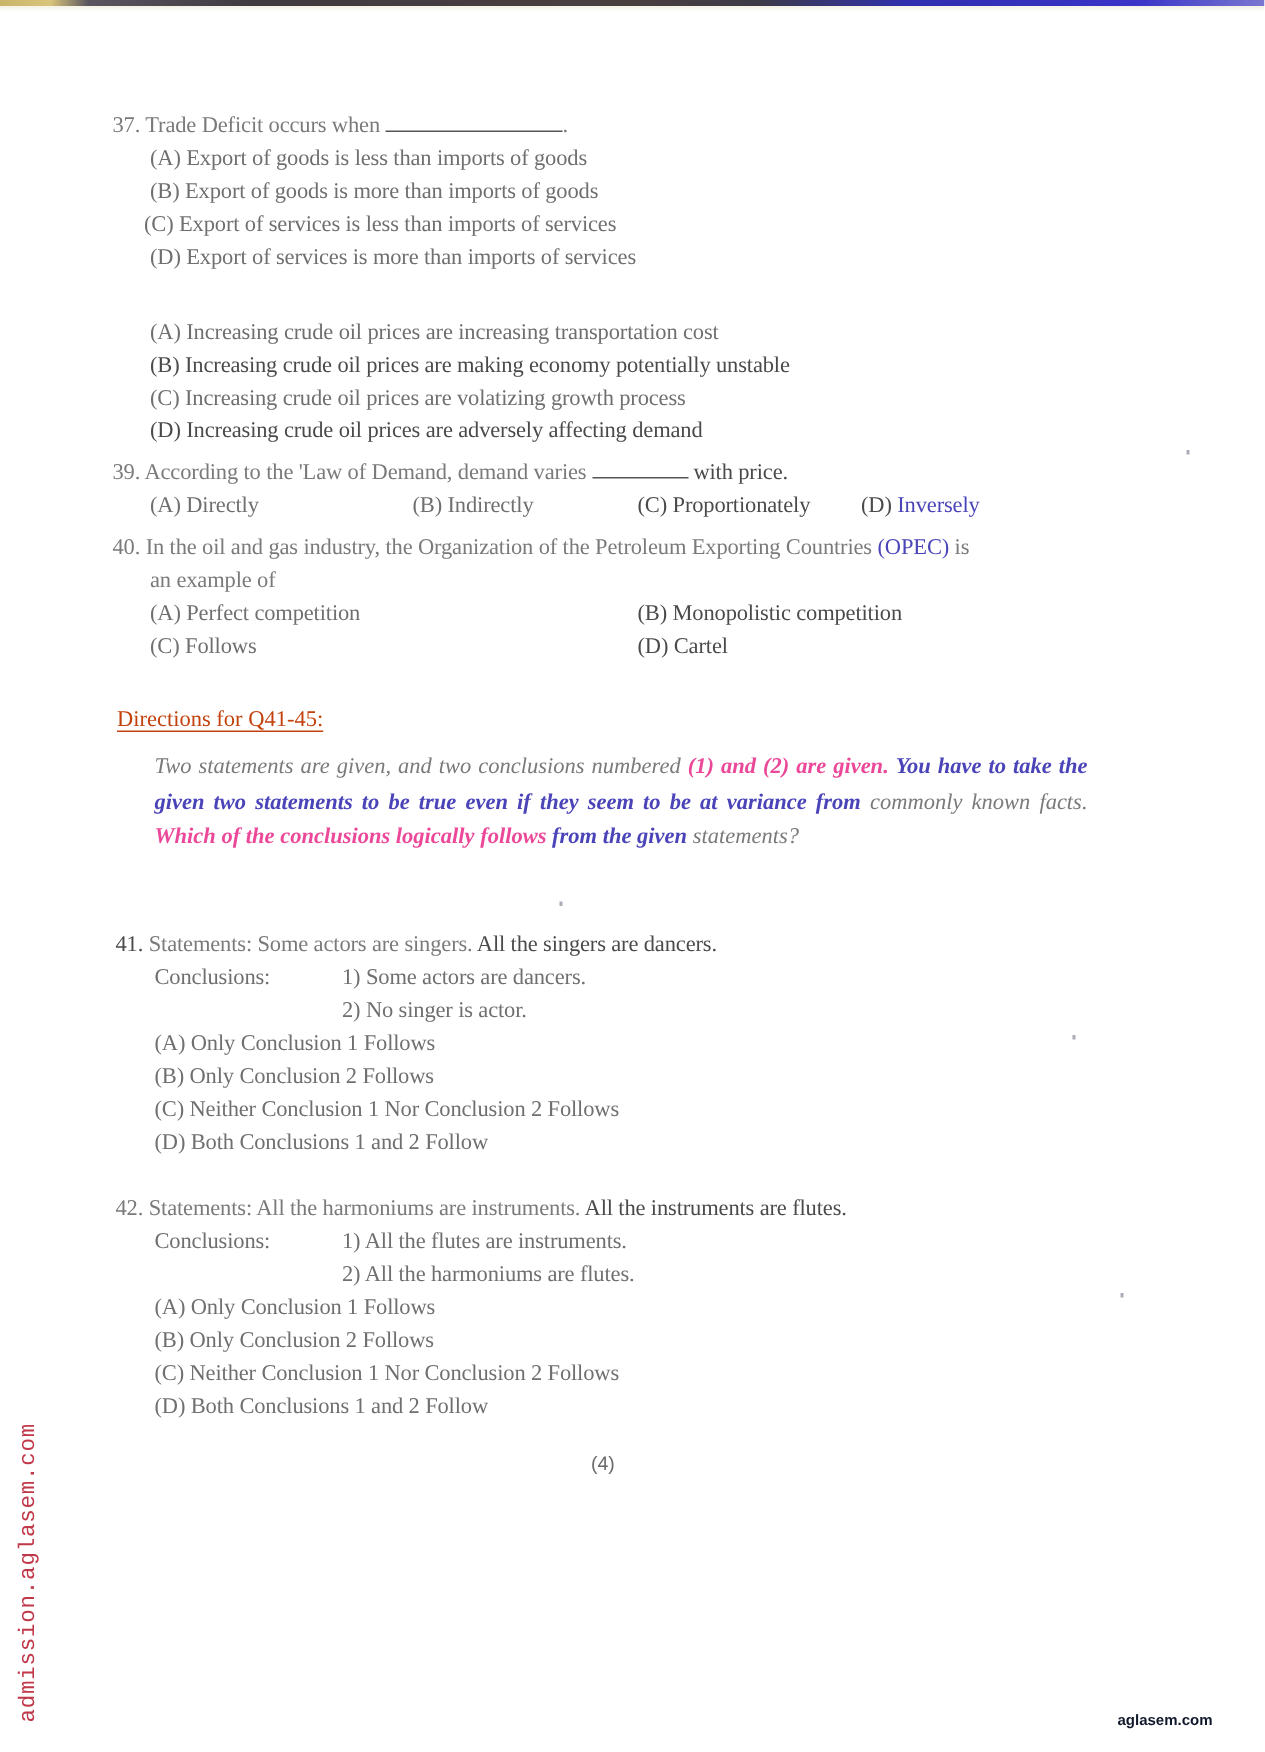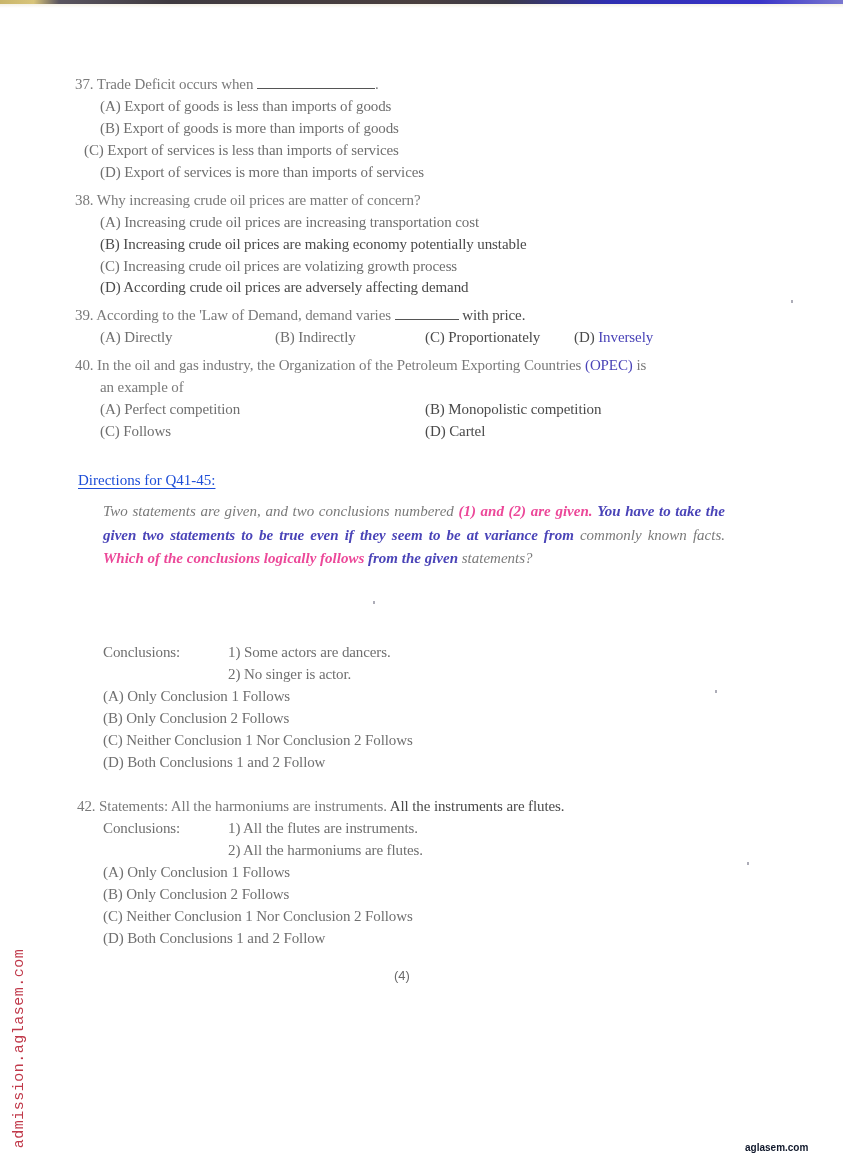--- a/index.html
+++ b/index.html
@@ -45,21 +45,21 @@
     .blank {
       display: inline-block;
       border-bottom: 1px solid #555;
       height: 12px;
       vertical-align: baseline;
     }
     .directions-heading {
       position: absolute;
       left: 78px; top: 472px;
       font-size: 15px;
-      color: #1d4ed8;
+      color: #c2410c;
       text-decoration: underline;
       text-underline-offset: 3px;
     }
     .directions-body {
       position: absolute;
       left: 103px; top: 500px;
       width: 622px;
       font-style: italic;
       font-size: 15px;
       line-height: 23.5px;
@@ -109,31 +109,27 @@
   <div class="scan-top"></div>
   <div class="scan-top-fade"></div>
 
   <div class="line q-stem" style="left:75px; top:75px;">
     <span>37.</span>
     <span>Trade Deficit occurs when</span>
     <span class="blank" style="width:118px;"></span><span>.</span>
   </div>
   <div class="line" style="left:100px; top:97px;">(A) Export of goods is less than imports of goods</div>
   <div class="line" style="left:100px; top:119px;">(B) Export of goods is more than imports of goods</div>
-  <div class="line" style="left:84px; top:141px;text-align:center;">(C) Export of services is less than imports of services</div>
+  <div class="line" style="left:96px; top:141px;text-align:center;">(C) Export of services is less than imports of services</div>
   <div class="line" style="left:100px; top:163px;">(D) Export of services is more than imports of services</div>
 
-  <div class="line q-stem" style="left:75px; top:191px;">
-    <span>38.</span>
-    <span>Why increasing crude oil prices are matter of concern?</span>
-  </div>
   <div class="line" style="left:100px; top:213px;">(A) Increasing crude oil prices are increasing transportation cost</div>
   <div class="line dark" style="left:100px; top:235px;">(B) Increasing crude oil prices are making economy potentially unstable</div>
   <div class="line" style="left:100px; top:257px;">(C) Increasing crude oil prices are volatizing growth process</div>
-  <div class="line dark" style="left:100px; top:278px;">(D) According crude oil prices are adversely affecting demand</div>
+  <div class="line dark" style="left:100px; top:278px;">(D) Increasing crude oil prices are adversely affecting demand</div>
 
   <div class="line q-stem" style="left:75px; top:306px;">
     <span>39.</span>
     <span>According to the 'Law of Demand, demand varies</span>
     <span class="blank" style="width:64px;"></span>
     <span class="dark">with price.</span>
   </div>
   <div class="line" style="left:100px; top:328px;">(A) Directly</div>
   <div class="line" style="left:275px; top:328px;">(B) Indirectly</div>
   <div class="line dark" style="left:425px; top:328px;">(C) Proportionately</div>
@@ -158,20 +154,26 @@
     <span>Two statements are given, and two conclusions numbered</span>
     <span class="b">(1) and (2) are given.</span>
     <span class="bb">You have to take the given two statements to be true even if they seem to be at</span>
     <span class="bb">variance from</span>
     <span>commonly known facts.</span>
     <span class="b">Which of the conclusions logically follows</span>
     <span class="bb">from the given</span>
     <span>statements?</span>
   </div>
 
+  <div class="line q-stem" style="left:77px; top:621px;">
+    <span class="dark">41.</span>
+    <span>Statements:</span>
+    <span>Some actors are singers.</span>
+    <span class="dark">All the singers are dancers.</span>
+  </div>
   <div class="line" style="left:103px; top:643px;">Conclusions:</div>
   <div class="line" style="left:228px; top:643px;">1) Some actors are dancers.</div>
   <div class="line" style="left:228px; top:665px;">2) No singer is actor.</div>
   <div class="line" style="left:103px; top:687px;">(A) Only Conclusion 1 Follows</div>
   <div class="line" style="left:103px; top:709px;">(B) Only Conclusion 2 Follows</div>
   <div class="line" style="left:103px; top:731px;">(C) Neither Conclusion 1 Nor Conclusion 2 Follows</div>
   <div class="line" style="left:103px; top:753px;">(D) Both Conclusions 1 and 2 Follow</div>
 
   <div class="line q-stem" style="left:77px; top:797px;">
     <span>42.</span>

